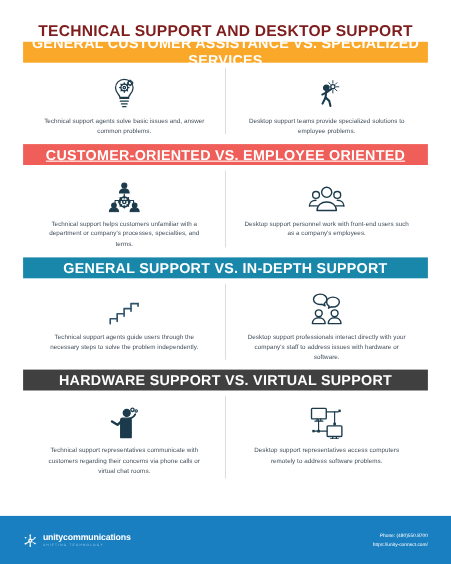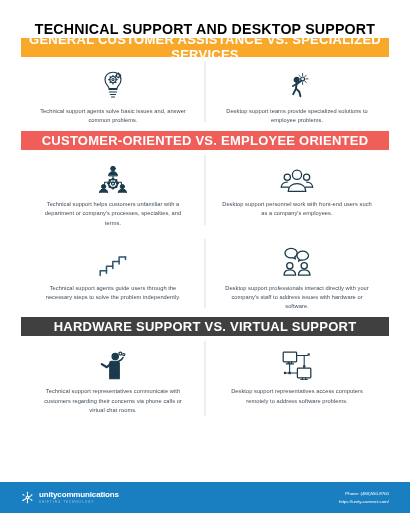--- a/index.html
+++ b/index.html
@@ -4,34 +4,34 @@
 <style>
   html,body{margin:0;padding:0;}
   body{
     width:410px;height:513px;background:#ffffff;
     font-family:"Liberation Sans",sans-serif;
     overflow:hidden;position:relative;
   }
   .page{width:410px;height:513px;position:relative;box-sizing:border-box;}
 
   .title{
-    text-align:center;color:#000000;
+    text-align:center;color:#7f1d1d;
     font-size:14.2px;font-weight:bold;letter-spacing:.2px;
     padding:22px 10px 0 10px;line-height:1.1;
   }
 
   .content{padding:0 21px;box-sizing:border-box;}
 
   .band{
     height:19px;display:flex;align-items:center;justify-content:center;
     color:#ffffff;font-size:13px;font-weight:bold;letter-spacing:.25px;
     text-align:center;
   }
   .band.orange{background:#f9a82a;}
-  .band.red{background:#ef5e58;}
+  .band.red{background:#ef5e58;text-decoration:underline;}
   .band.teal{background:#1887a9;}
   .band.violet{background:#404040;}
 
   .cols{display:flex;position:relative;}
   .cols:after{
     content:"";position:absolute;left:50%;top:5px;bottom:9px;
     width:1px;background:#dcdde0;transform:translateX(-0.5px);
   }
   .col{
     flex:1 1 50%;box-sizing:border-box;
@@ -49,21 +49,21 @@
     max-width:150px;
   }
 
   .s1 .col{padding-top:11px;padding-bottom:6px;}
   .s2 .col{padding-top:11px;padding-bottom:6px;}
   .s3 .col{padding-top:11px;padding-bottom:6px;}
   .s4 .col{padding-top:12px;padding-bottom:10px;}
 
   .footer{
     position:absolute;left:0;right:0;bottom:0;
-    height:31px;background:#1a7fc1;
+    height:44px;background:#1a7fc1;
     display:flex;align-items:center;justify-content:space-between;
     padding:0 21px;box-sizing:border-box;
   }
   .logo{display:flex;align-items:center;gap:5px;}
   .logo-mark{width:13px;height:13px;flex:0 0 13px;}
   .logo-text{display:flex;flex-direction:column;line-height:1;}
   .logo-name{
     color:#ffffff;font-size:8px;font-weight:bold;letter-spacing:-.15px;
   }
   .logo-tag{
@@ -143,20 +143,21 @@
             <path d="M32.6 20.2c0-3.3-2.7-5.2-6-5.2"></path>
             <path d="M1.3 20.2h7.2M25.4 20.2h7.2"></path>
             <circle cx="17" cy="7.8" r="4.6" fill="#ffffff"></circle>
             <path d="M8.2 24.4c0-5 3.9-7.8 8.8-7.8s8.8 2.8 8.8 7.8z" fill="#ffffff"></path>
           </svg>
         </div>
         <div class="caption">Desktop support personnel work with front-end users such as a company's employees.</div>
       </div>
     </div>
 
+    <div class="band teal">GENERAL SUPPORT VS. IN-DEPTH SUPPORT</div>
     <div class="cols s3">
       <div class="col">
         <div class="icon">
           <svg width="30" height="26" viewBox="0 0 30 26" fill="none" stroke="#30556b" stroke-width="1.5" stroke-linecap="round" stroke-linejoin="round">
             <path d="M2.2 24.4v-4.6h6.3v-4.6h6.3v-4.6h6.3V6h6.4"></path>
             <path d="M27.5 6v2.4M21.1 10.6v2.4M14.8 15.2v2.4M8.5 19.8v2.4"></path>
           </svg>
         </div>
         <div class="caption">Technical support agents guide users through the necessary steps to solve the problem independently.</div>
       </div>

